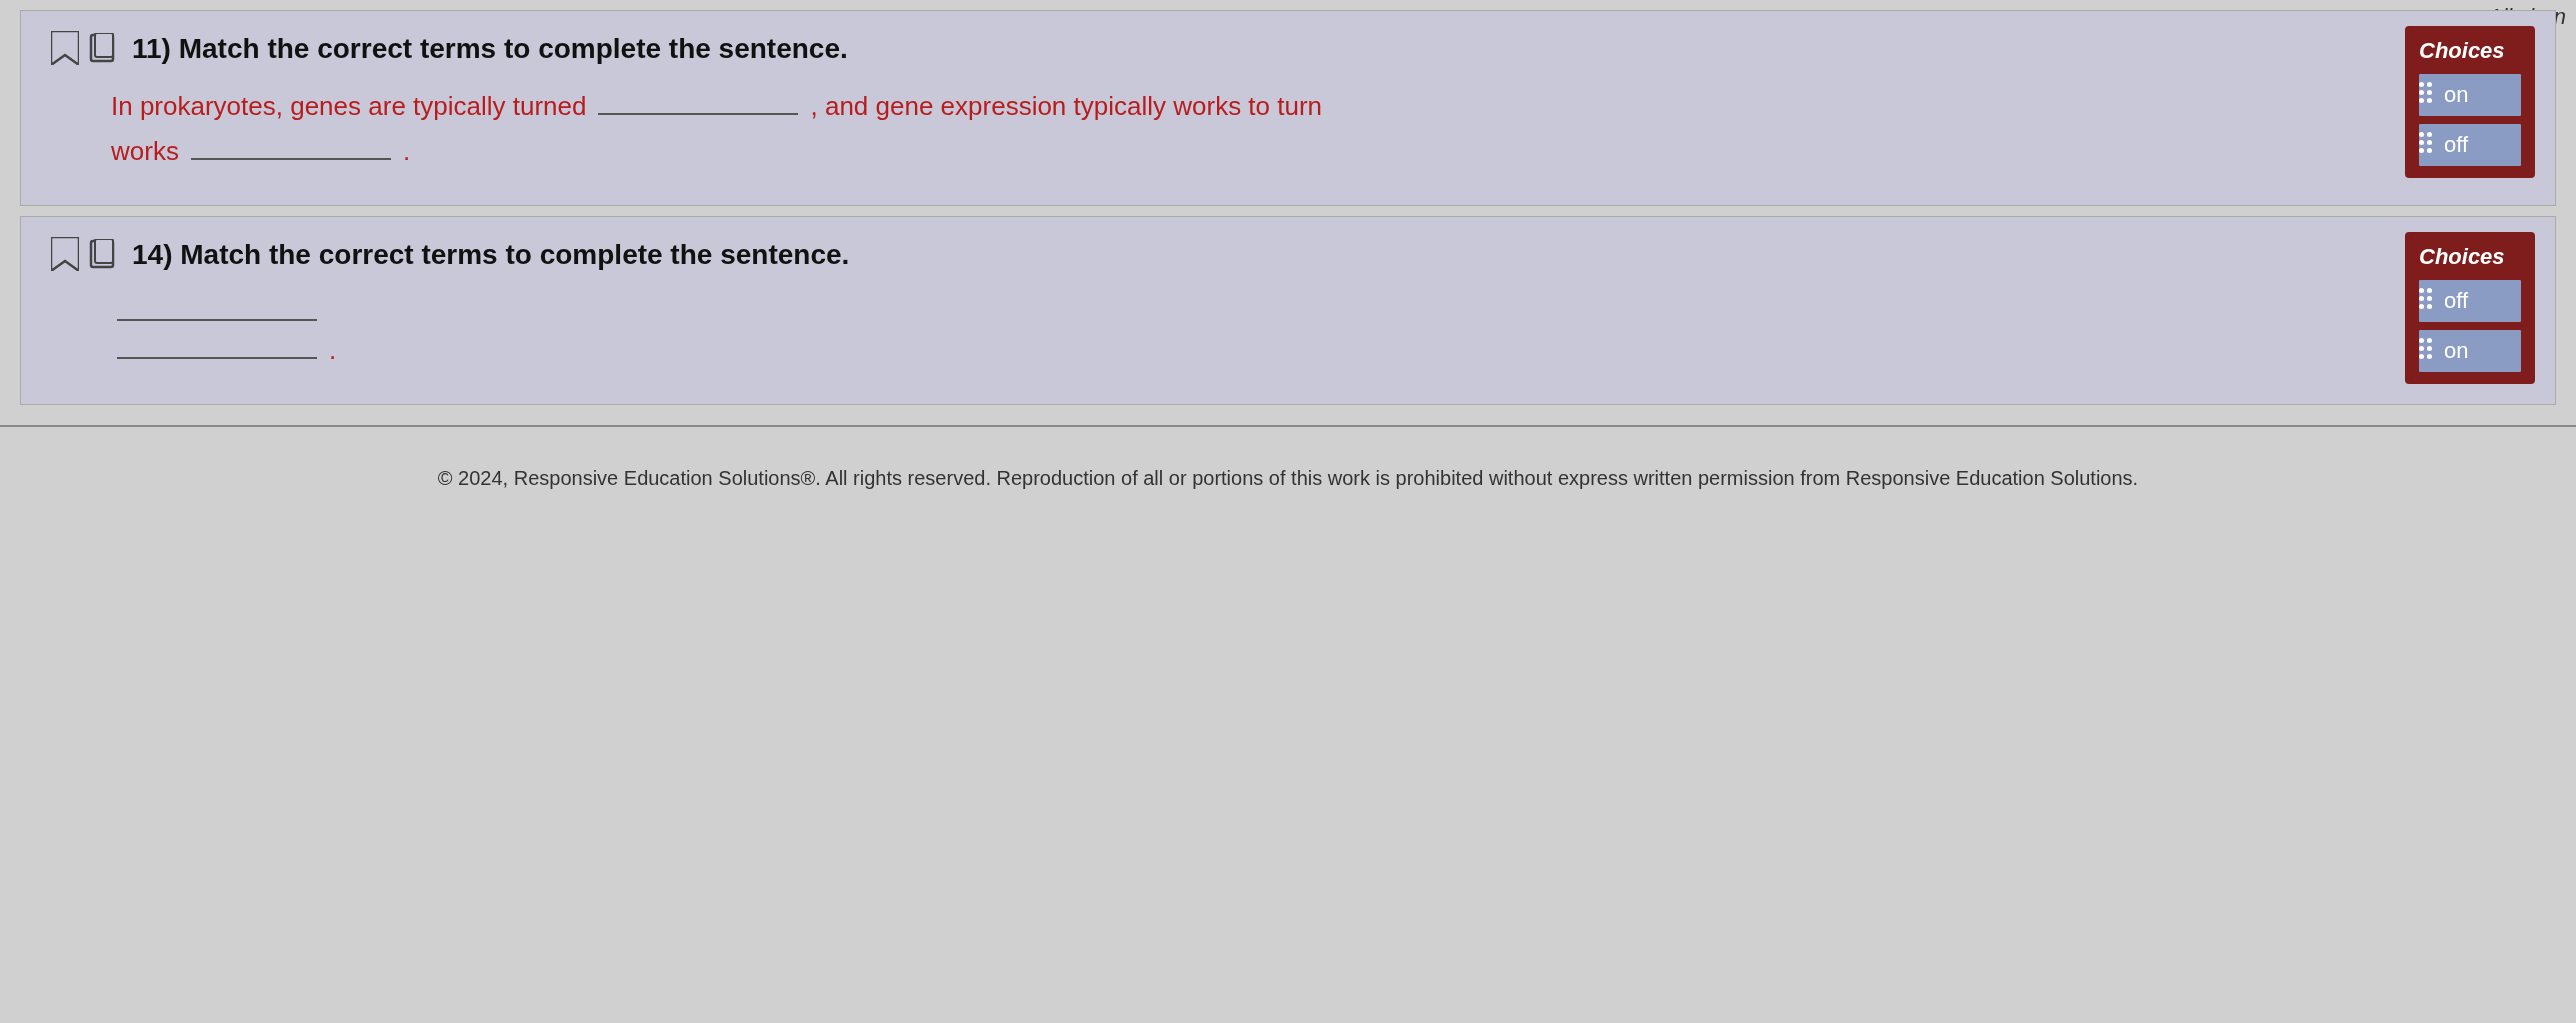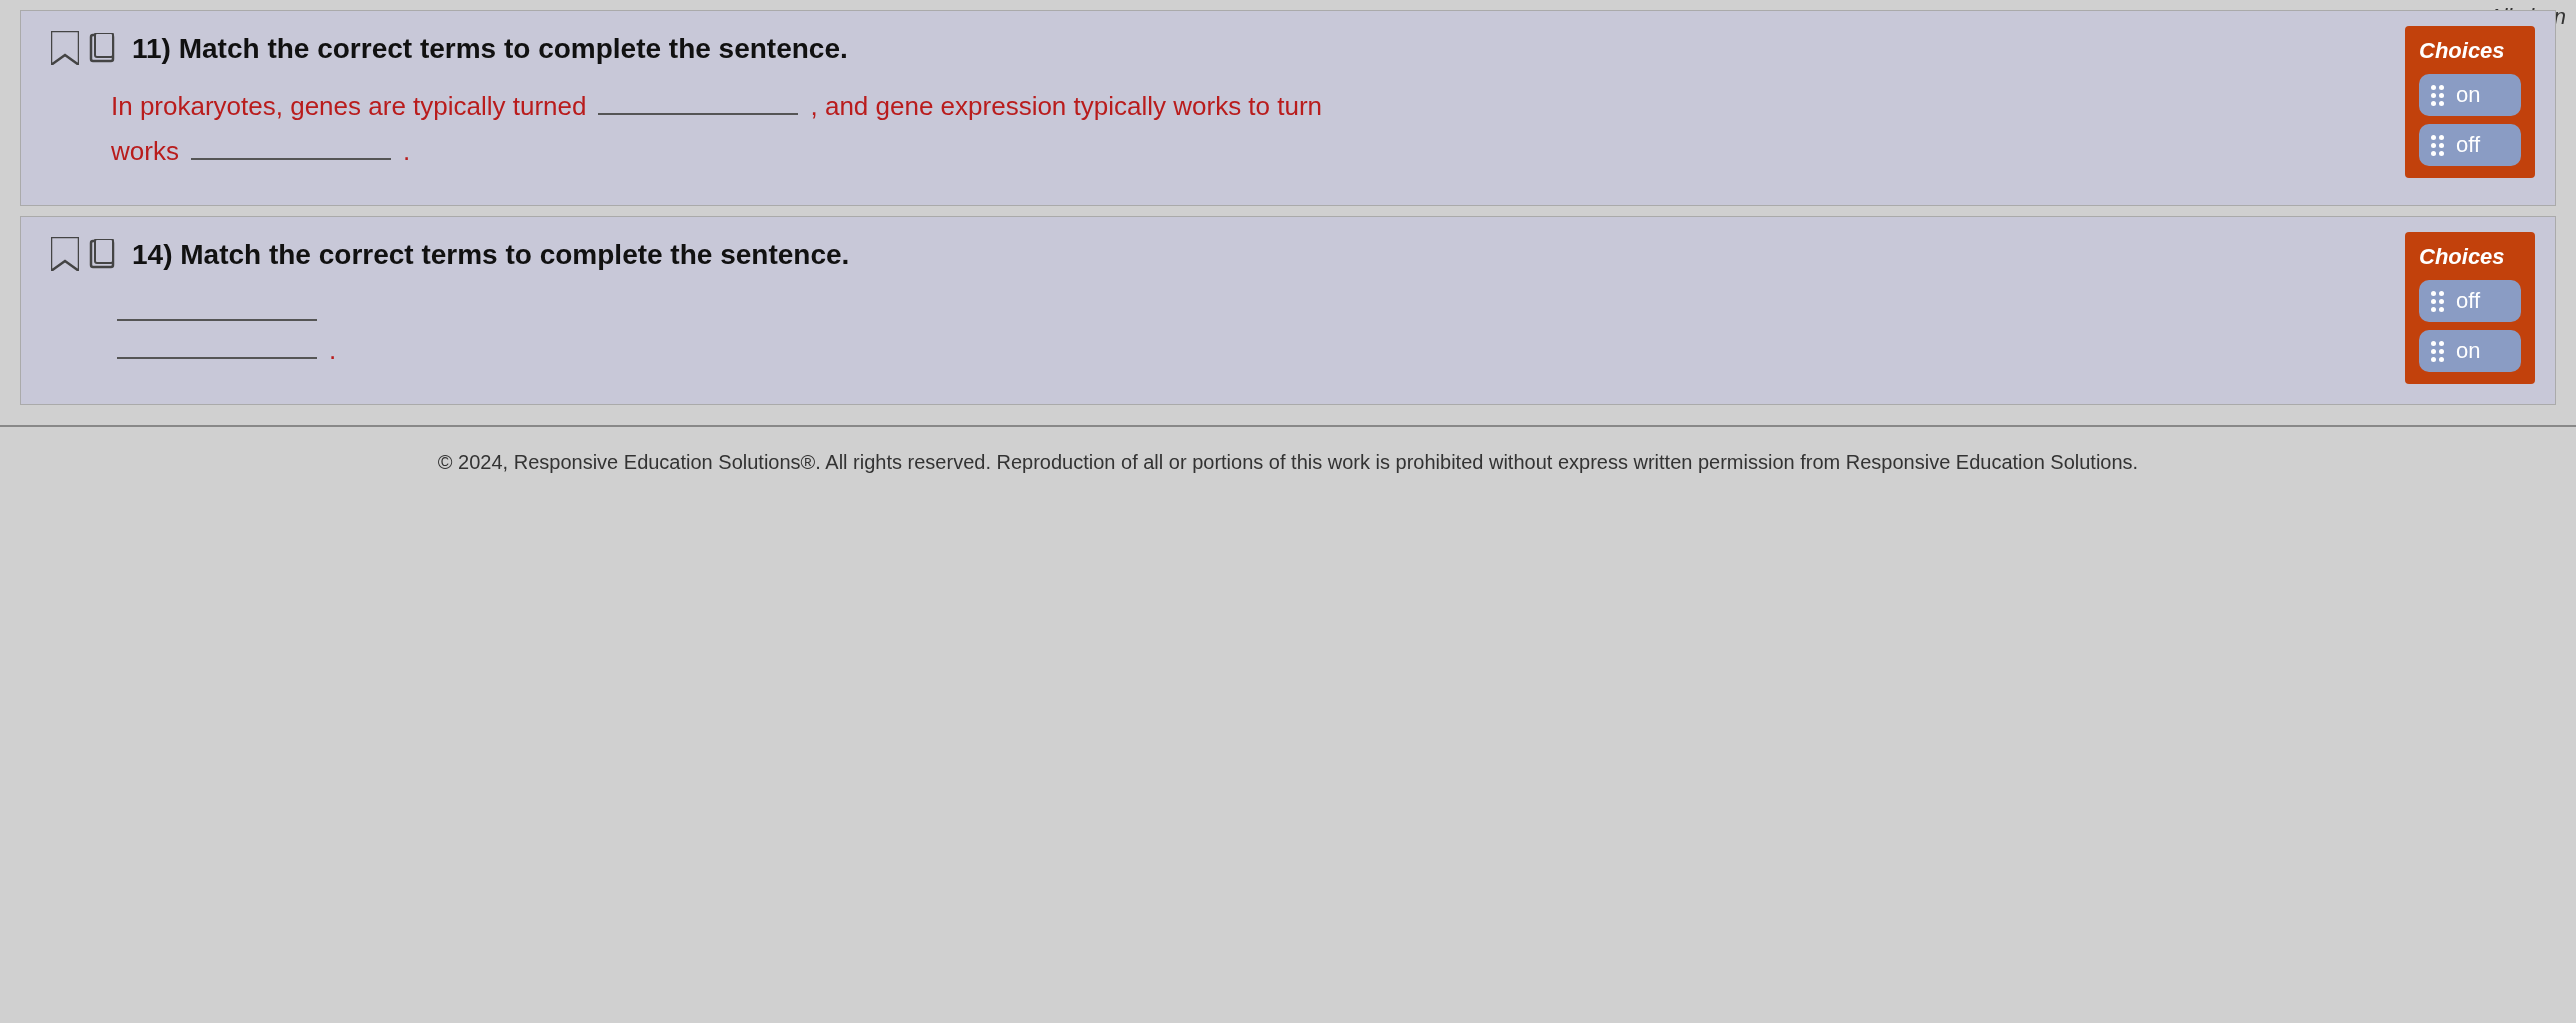--- a/index.html
+++ b/index.html
@@ -57,43 +57,43 @@
     .question-title {
       font-size: 28px;
       font-weight: bold;
       color: #111;
     }
 
     .choices-panel {
       position: absolute;
       right: 20px;
       top: 15px;
-      background-color: #c2410c;
+      background-color: #7f1d1d;
       padding: 12px 14px;
       border-radius: 4px;
       min-width: 130px;
     }
 
     .choices-panel-title {
       font-size: 22px;
       font-style: italic;
       color: #fff;
       margin-bottom: 10px;
       font-weight: bold;
     }
 
     .choice-item {
       background-color: #8a9cc4;
       color: #fff;
       font-size: 22px;
-      padding: 8px 12px;
+      padding: 8px 0;
       margin-bottom: 8px;
-      border-radius: 10px;
-      display: flex;
-      align-items: center;
+      border-radius: 1px;
+      display: flex;
+      align-items: flex-start;
       gap: 8px;
       cursor: grab;
     }
 
     .choice-item:last-child {
       margin-bottom: 0;
     }
 
     .drag-dots {
       display: inline-flex;
@@ -137,21 +137,21 @@
       display: inline-block;
       width: 200px;
       border-bottom: 2px solid #555;
       min-height: 30px;
       margin: 0 6px;
       vertical-align: bottom;
     }
 
     .footer {
       border-top: 2px solid #888;
-      padding: 20px 30px;
+      padding: 36px 30px;
       background-color: #d0d0d0;
       text-align: center;
     }
 
     .footer-text {
       font-size: 20px;
       color: #333;
       line-height: 1.5;
     }
   </style>

